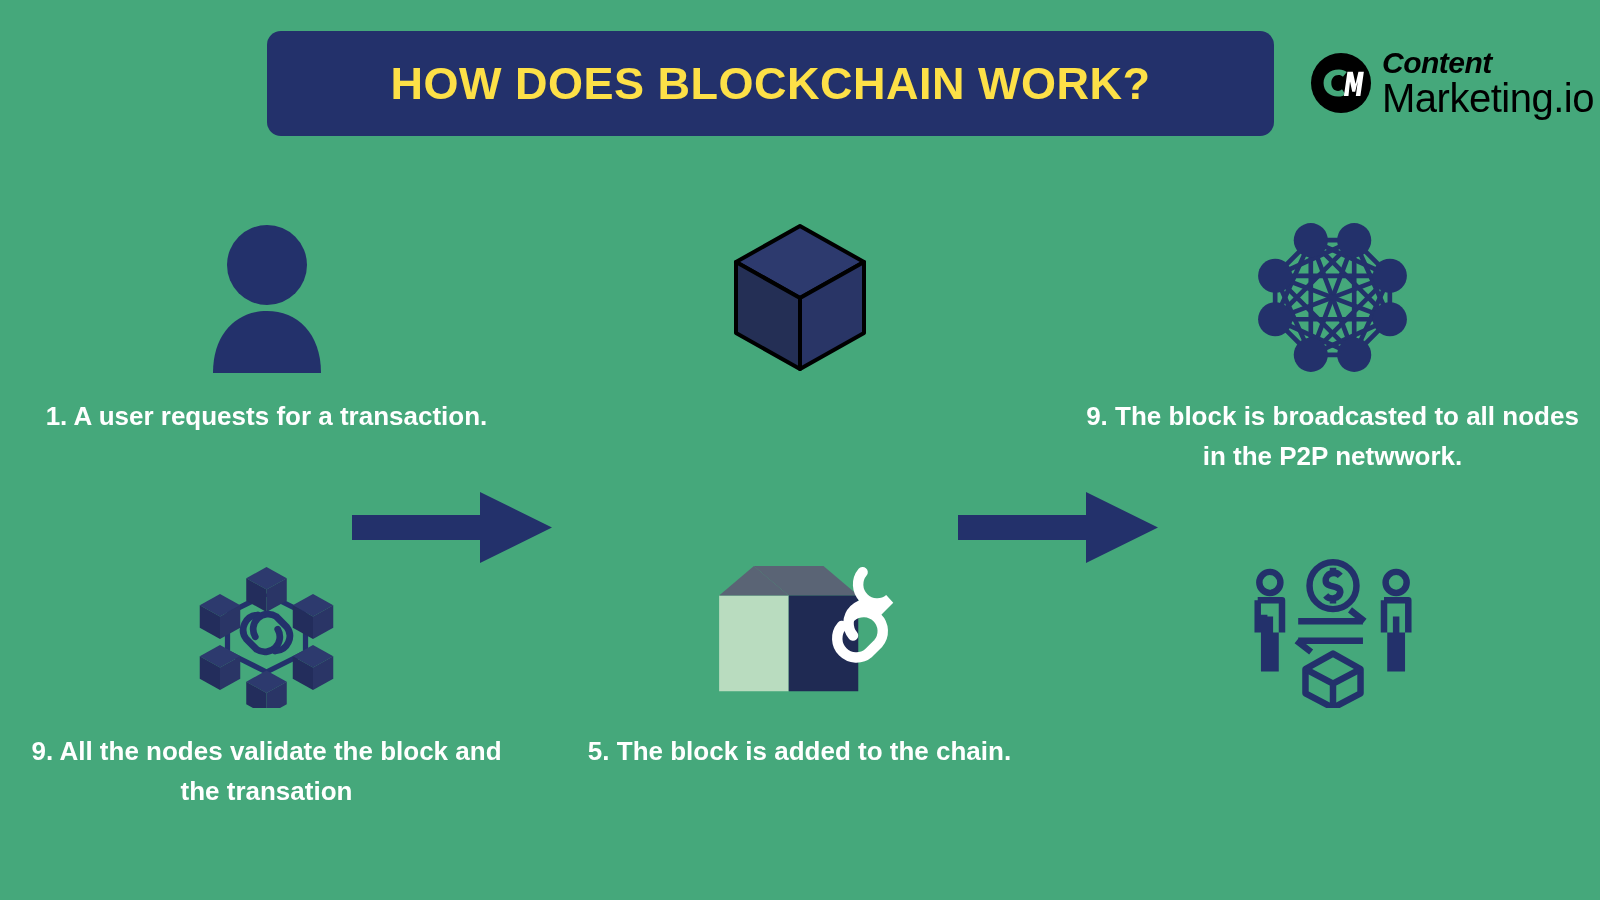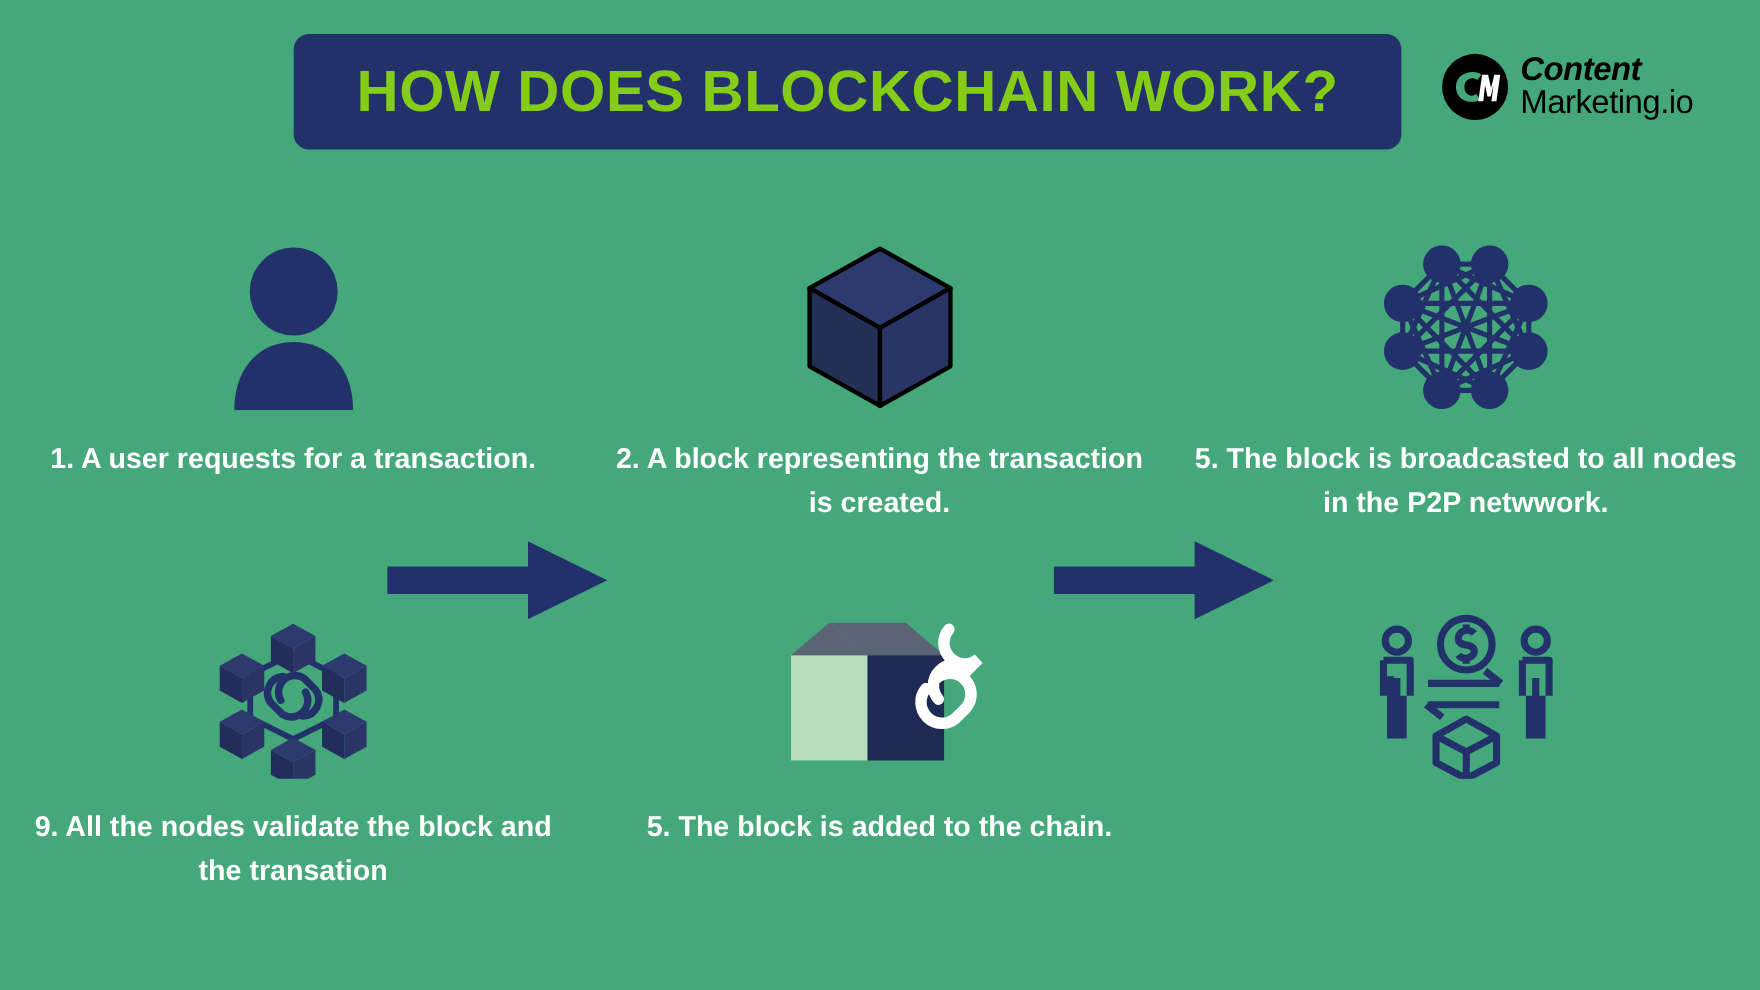--- a/index.html
+++ b/index.html
@@ -13,35 +13,35 @@
 
   
   .title-bar {
     position:absolute; left:267px; top:31px;
     width:1007px; height:105px;
     background:#23316b;
     border-radius:14px;
     display:flex; align-items:center; justify-content:center;
   }
   .title-text {
-    color:#84cc16;
-    font-size:53px;
+    color:#fde047;
+    font-size:45px;
     font-weight:bold;
     letter-spacing:0.5px;
     white-space:nowrap;
   }
 
   .logo {
     position:absolute; left:1310px; top:48px;
     display:flex; align-items:center; gap:10px;
   }
   .logo-mark { width:62px; height:62px; flex:0 0 62px; }
   .logo-words { line-height:1.0; color:#000; }
   .logo-line1 { font-size:30px; font-weight:bold; letter-spacing:-0.5px;font-style:italic; }
-  .logo-line2 { font-size:30px; font-weight:400; letter-spacing:-0.5px; }
+  .logo-line2 { font-size:40px; font-weight:400; letter-spacing:-0.5px; }
 
   
   .row { position:absolute; left:0; width:1600px; height:320px; }
   .row-1 { top:205px; }
   .row-2 { top:540px; }
 
   .cell { position:absolute; width:533px; height:320px; }
   .cell-a { left:0; }
   .cell-b { left:533px; }
   .cell-c { left:1066px; }
@@ -102,21 +102,20 @@
     <div class="cell cell-b">
       <div class="icon-wrap">
         <svg width="140" height="155" viewBox="0 0 140 155">
           <g stroke="#000000" stroke-width="4" stroke-linejoin="round">
             <polygon points="70,6 134,42 70,78 6,42" fill="#2d3a6e"></polygon>
             <polygon points="6,42 70,78 70,149 6,113" fill="#242f55"></polygon>
             <polygon points="134,42 134,113 70,149 70,78" fill="#293566"></polygon>
           </g>
         </svg>
       </div>
-      <div class="step-text">2. A block representing the transaction is created.</div>
     </div>
 
     <div class="cell cell-c">
       <div class="icon-wrap">
         <svg width="155" height="155" viewBox="0 0 200 200">
           <g stroke="#23316b" stroke-width="6" fill="none">
 
             <path d="M72,26 L128,26 M128,26 L174,72 M174,72 L174,128 M174,128 L128,174 M128,174 L72,174 M72,174 L26,128 M26,128 L26,72 M26,72 L72,26"></path>
             <path d="M72,26 L174,72 M72,26 L174,128 M72,26 L128,174 M72,26 L72,174 M72,26 L26,128"></path>
             <path d="M128,26 L174,128 M128,26 L128,174 M128,26 L72,174 M128,26 L26,128 M128,26 L26,72"></path>
@@ -130,21 +129,21 @@
             <circle cx="128" cy="26" r="22"></circle>
             <circle cx="174" cy="72" r="22"></circle>
             <circle cx="174" cy="128" r="22"></circle>
             <circle cx="128" cy="174" r="22"></circle>
             <circle cx="72" cy="174" r="22"></circle>
             <circle cx="26" cy="128" r="22"></circle>
             <circle cx="26" cy="72" r="22"></circle>
           </g>
         </svg>
       </div>
-      <div class="step-text">5. The block is broadcasted to all nodes in the P2P netwwork.</div>
+      <div class="step-text">9. The block is broadcasted to all nodes in the P2P netwwork.</div>
     </div>
 
     <svg class="arrow arrow-r1a" viewBox="0 0 200 75">
       <polygon points="0,25 128,25 128,2 200,37.5 128,73 128,50 0,50" fill="#23316b"></polygon>
     </svg>
     <svg class="arrow arrow-r1b" viewBox="0 0 200 75">
       <polygon points="0,25 128,25 128,2 200,37.5 128,73 128,50 0,50" fill="#23316b"></polygon>
     </svg>
   </div>
 

